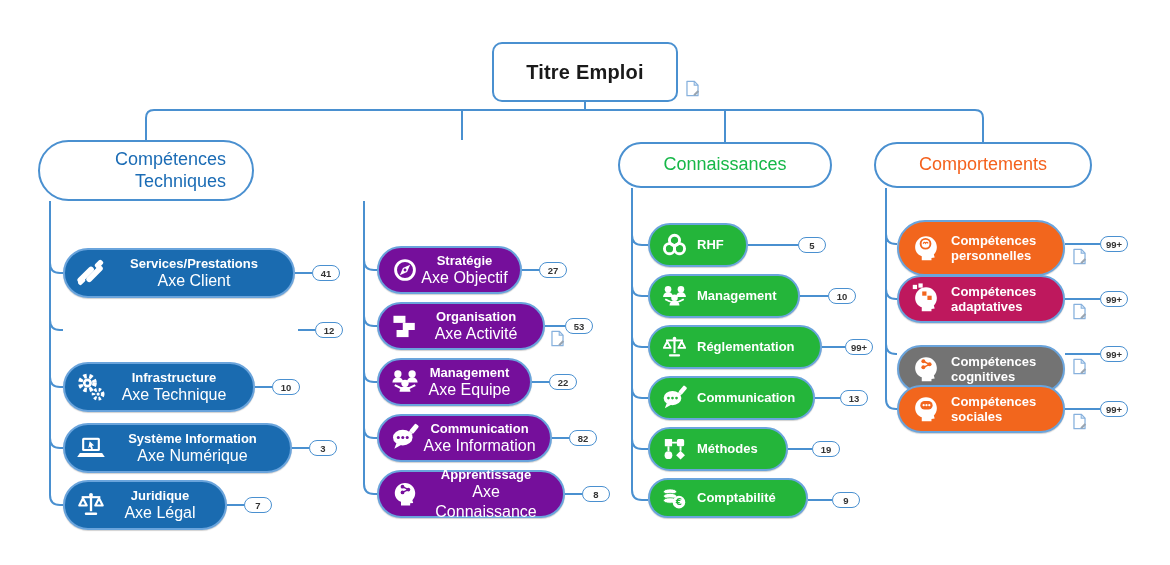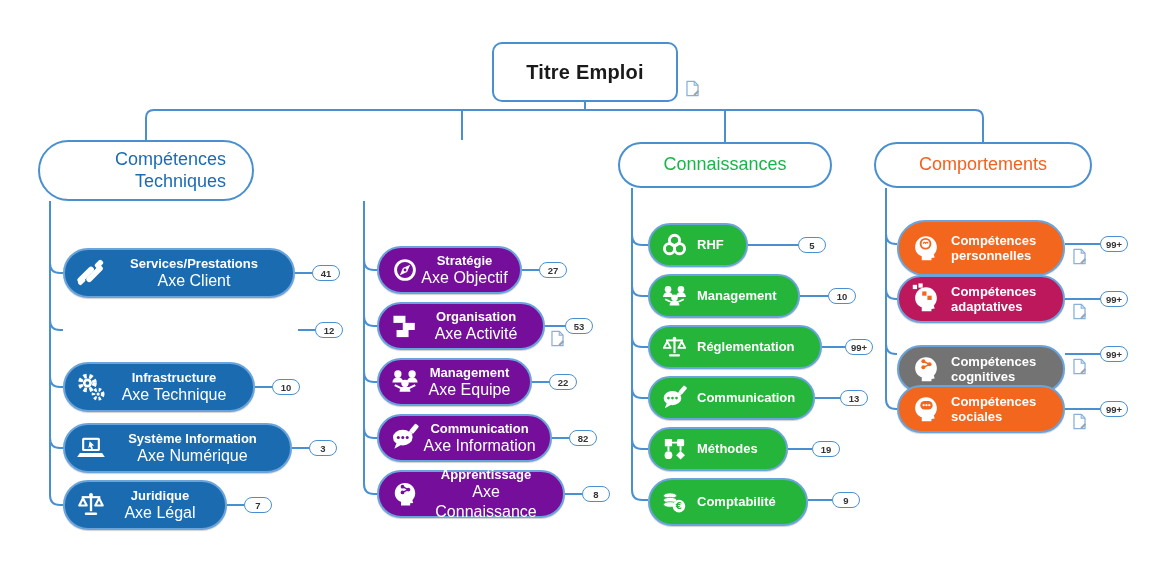--- a/index.html
+++ b/index.html
@@ -341,21 +341,21 @@
     </div>
   </div>
   <div class="node left sm" style="left: 648px; top: 427px; width: 140px; height: 44px; background: rgb(36, 181, 58);">
     <svg class="nicon" viewBox="0 0 36 36" style="color: rgb(36, 181, 58);">
         <use href="#i-flowchart"></use>
       </svg>
     <div class="ntext">
       <div class="ntitle">Méthodes</div>
     </div>
   </div>
-  <div class="node left sm" style="left: 648px; top: 478px; width: 160px; height: 48px; background: rgb(36, 181, 58);">
+  <div class="node left sm" style="left: 648px; top: 478px; width: 160px; height: 40px; background: rgb(36, 181, 58);">
     <svg class="nicon" viewBox="0 0 36 36" style="color: rgb(36, 181, 58);">
         <use href="#i-coins"></use>
       </svg>
     <div class="ntext">
       <div class="ntitle">Comptabilité</div>
     </div>
   </div>
   <div class="badge" style="left:798px;top:237px">5</div>
   <div class="badge" style="left:828px;top:288px">10</div>
   <div class="badge" style="left:845px;top:339px">99+</div>

